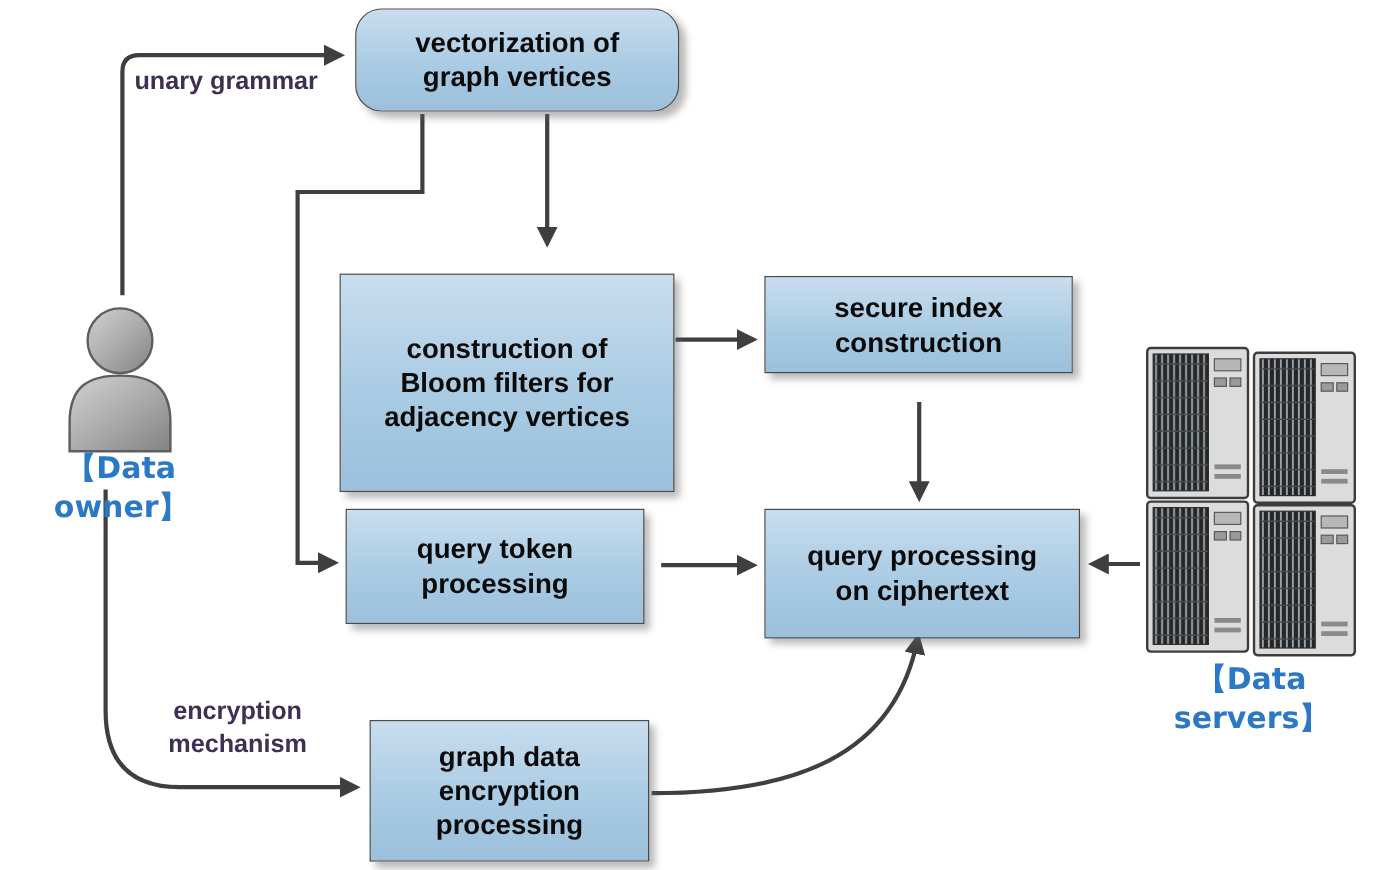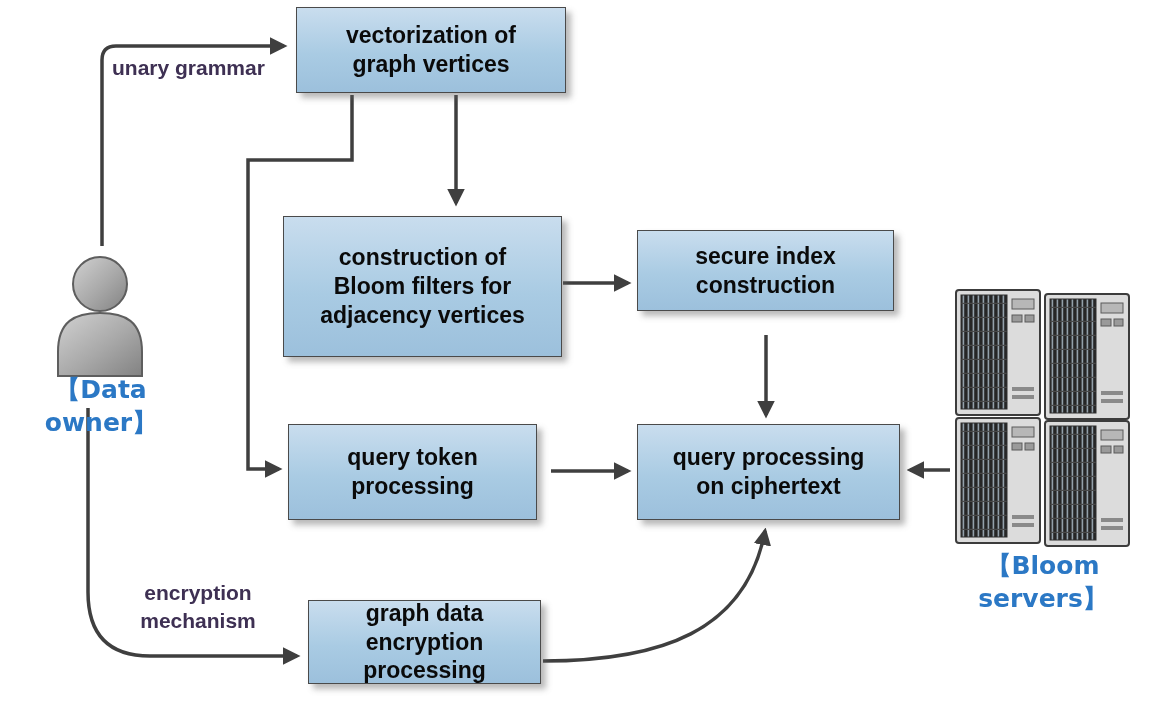--- a/index.html
+++ b/index.html
@@ -92,43 +92,43 @@
     </g>
 
     <g>
       <use href="#server-tower" x="956" y="290"></use>
       <use href="#server-tower" x="1045" y="294"></use>
       <use href="#server-tower" x="956" y="418"></use>
       <use href="#server-tower" x="1045" y="421"></use>
     </g>
   </svg>
 
-  <div class="node" style="left:296px;top:7px;width:270px;height:86px;">vectorization of
+  <div class="node" style="left:296px;top:7px;width:270px;height:86px;border-radius:22px;">vectorization of
 graph vertices</div>
 
-  <div class="node" style="left:283px;top:216px;width:279px;height:141px;">construction of
+  <div class="node" style="left:283px;top:228px;width:279px;height:182px;">construction of
 Bloom filters for
 adjacency vertices</div>
 
   <div class="node" style="left:637px;top:230px;width:257px;height:81px;">secure index
 construction</div>
 
   <div class="node" style="left:288px;top:424px;width:249px;height:96px;">query token
 processing</div>
 
-  <div class="node" style="left:637px;top:424px;width:263px;height:96px;">query processing
+  <div class="node" style="left:637px;top:424px;width:263px;height:108px;">query processing
 on ciphertext</div>
 
-  <div class="node" style="left:308px;top:600px;width:233px;height:84px;">graph data
+  <div class="node" style="left:308px;top:600px;width:233px;height:118px;">graph data
 encryption
 processing</div>
 
   <div class="edge-label" style="left:112px;top:54px;">unary grammar</div>
 
 
   <div class="edge-label" style="left:118px;top:579px;width:160px;text-align:center;">encryption
 mechanism</div>
 
   <div class="actor-label" style="left:-2px;top:373px;width:206px;">【Data owner】</div>
 
-  <div class="actor-label" style="left:930px;top:549px;width:226px;">【Bloom servers】</div>
+  <div class="actor-label" style="left:930px;top:549px;width:226px;">【Data servers】</div>
 
 </div>
 
 </body></html>

